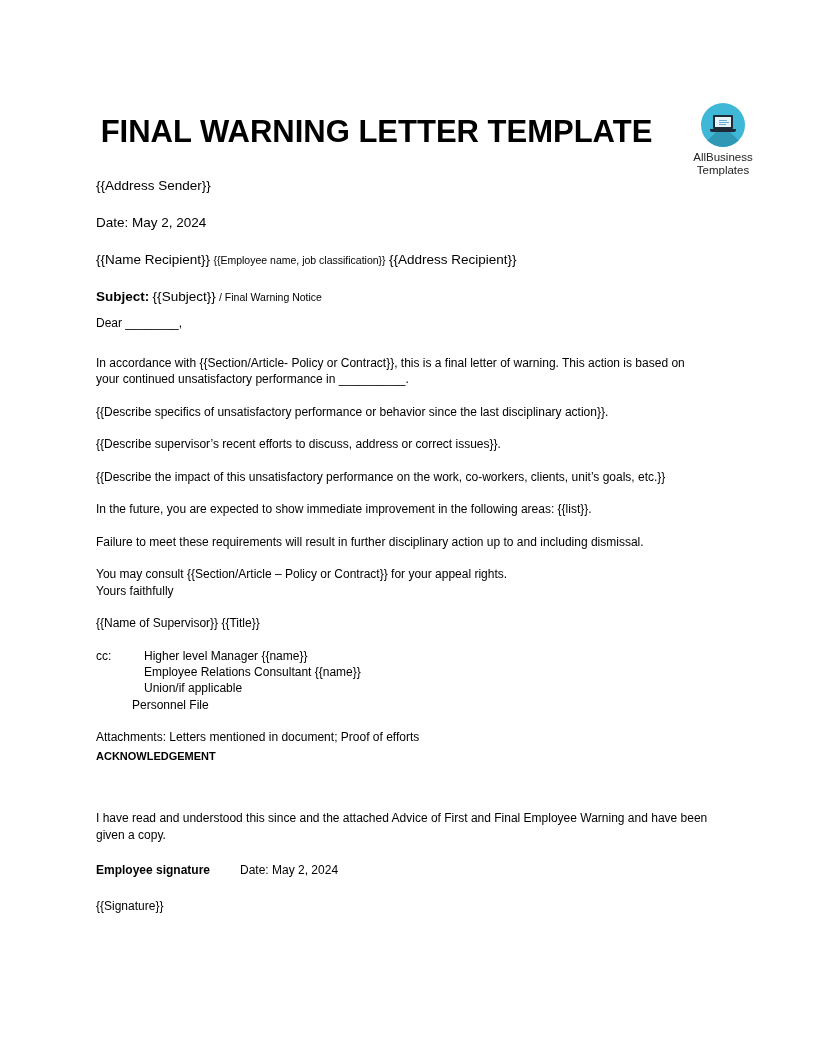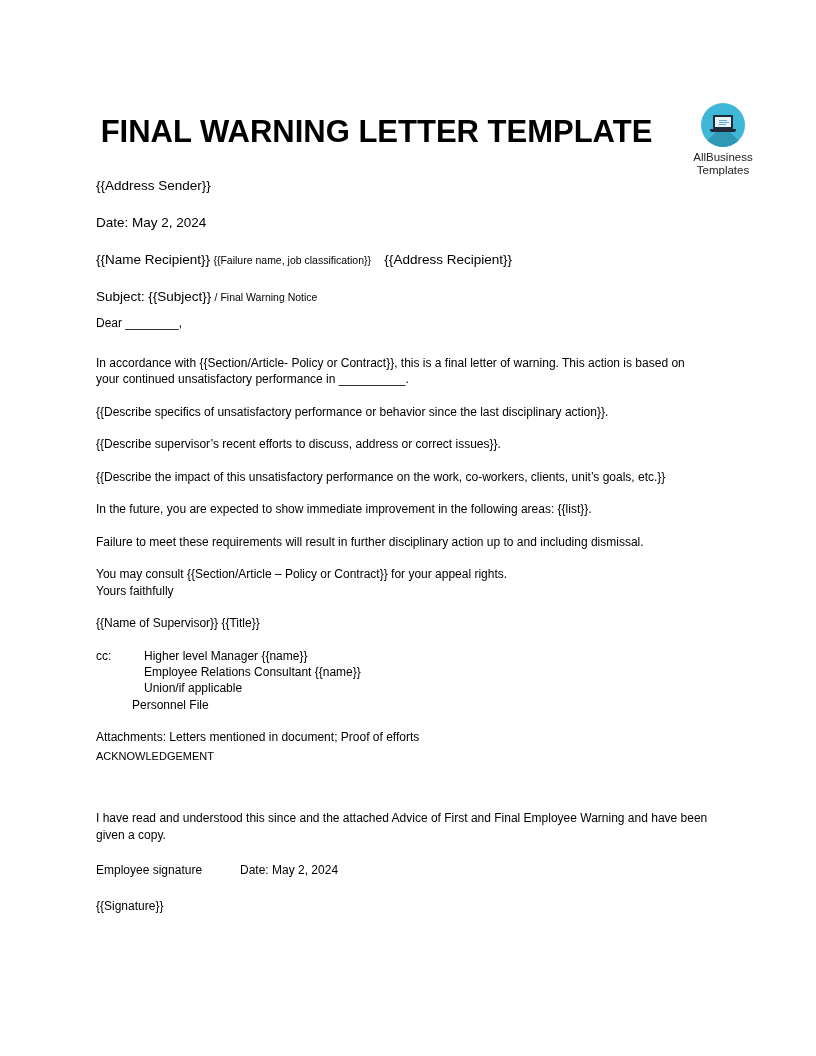--- a/index.html
+++ b/index.html
@@ -13,21 +13,21 @@
     .logo-circle { width: 44px; height: 44px; border-radius: 50%; background: #3fb7d6; margin: 0 auto; position: relative; overflow: hidden; }
     .logo-shadow { position: absolute; left: 22px; top: 22px; width: 40px; height: 40px; background: #2f98b4; transform: rotate(45deg); transform-origin: 0 0; }
     .laptop-screen { position: absolute; left: 12px; top: 12px; width: 20px; height: 14px; background: #1e2a38; border-radius: 1px; }
     .laptop-inner { position: absolute; left: 2px; top: 2px; width: 16px; height: 10px; background: #e8f4fb; }
     .laptop-line { position: absolute; left: 4px; height: 1px; background: #6aa9d4; }
     .laptop-base { position: absolute; left: 9px; top: 26px; width: 26px; height: 3px; background: #1e2a38; border-radius: 0 0 2px 2px; }
     .logo-text { font-size: 11.5px; line-height: 13px; color: #222; margin-top: 4px; }
     .t { left: 96px; font-size: 12px; line-height: 16px; }
     .m { font-size: 13.5px; }
     .sm { font-size: 10.5px; }
-    b { font-weight: normal; }
+    b { font-weight: bold; }
   </style>
 </head>
 <body>
 
 <div>
 
   <div class="abs title"><span>FINAL WARNING LETTER TEMPLATE</span></div>
 
   <div class="abs logo">
     <div class="logo-circle">
@@ -45,22 +45,22 @@
       <div>AllBusiness</div>
       <div>Templates</div>
     </div>
   </div>
 
   <div class="abs t m" style="top:178px">{{Address Sender}}</div>
   <div class="abs t m" style="top:215px">Date: May 2, 2024</div>
 
   <div class="abs t" style="top:252px">
     <span class="m">{{Name Recipient}}</span>
-    <span class="sm">{{Failure name, job classification}}</span>
-    <span class="m" style="margin-left:10px">{{Address Recipient}}</span>
+    <span class="sm">{{Employee name, job classification}}</span>
+    <span class="m" style="margin-left:0">{{Address Recipient}}</span>
   </div>
 
   <div class="abs t" style="top:289px">
     <b class="m">Subject:</b>
     <span class="m">{{Subject}}</span>
     <span class="sm">/ Final Warning Notice</span>
   </div>
 
   <div class="abs t" style="top:315px">Dear ________,</div>
   <div class="abs t" style="top:355px">In accordance with {{Section/Article- Policy or Contract}}, this is a final letter of warning. This action is based on</div>

